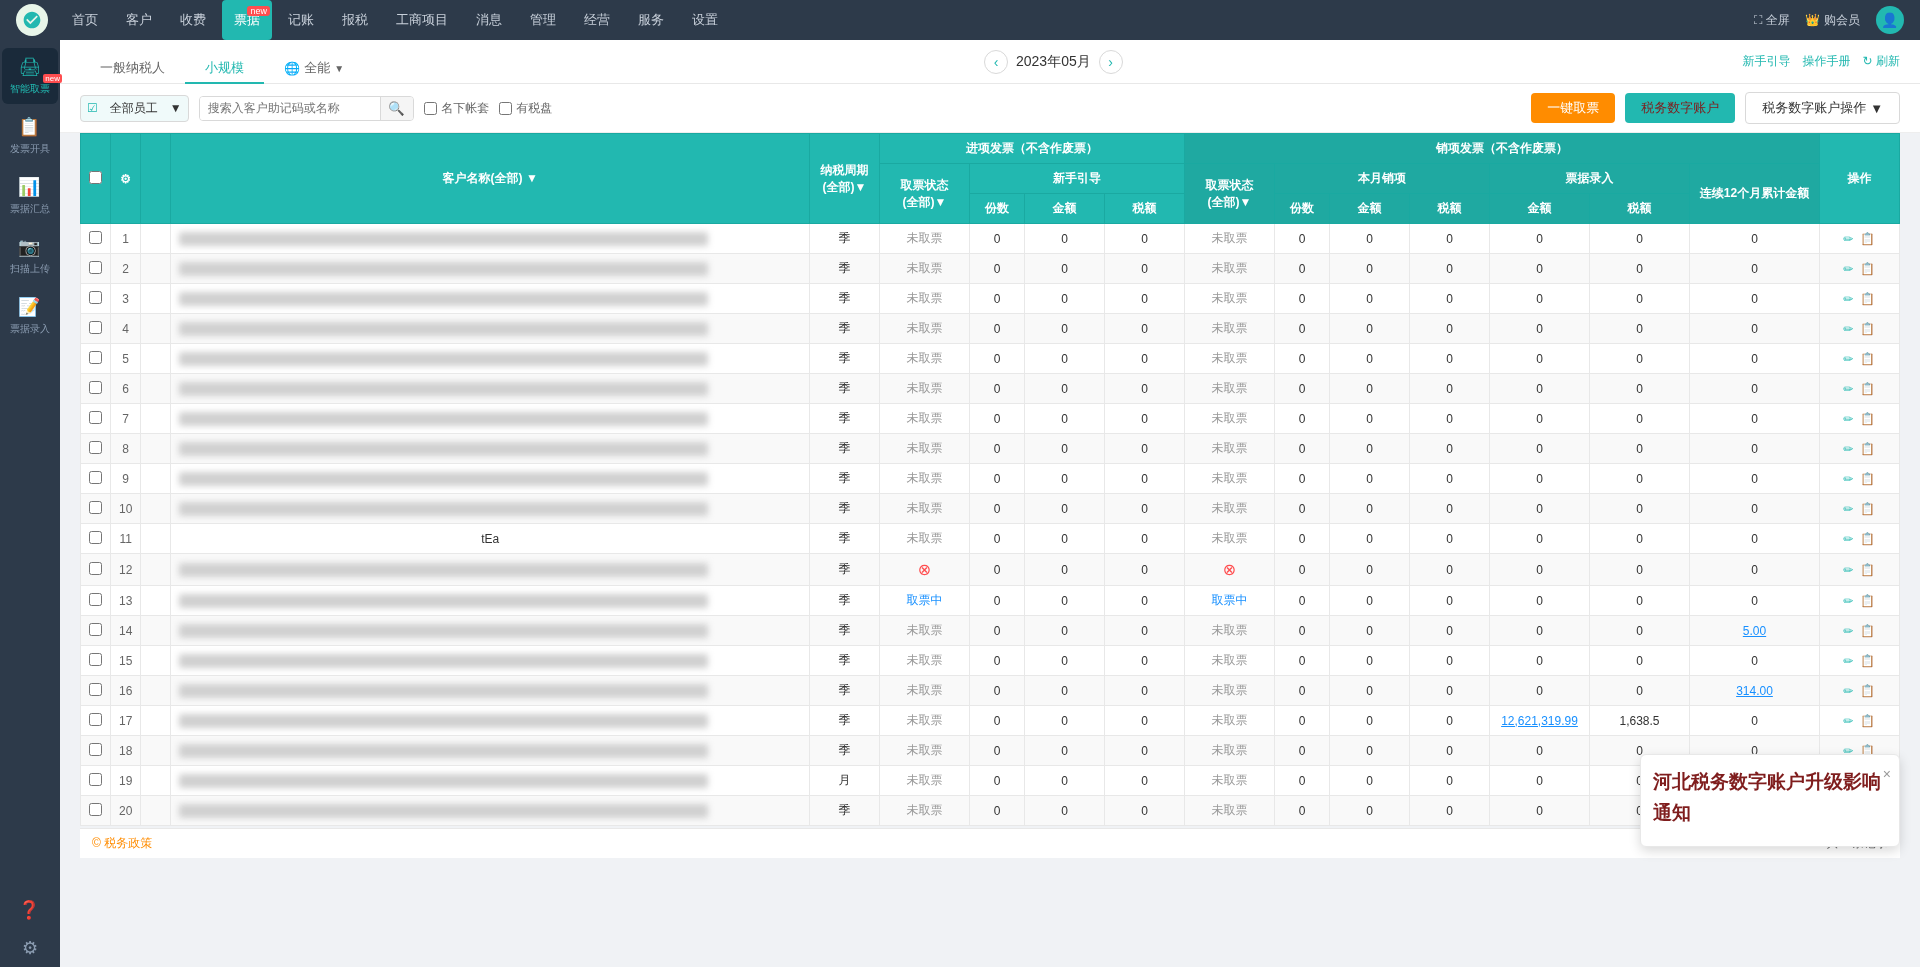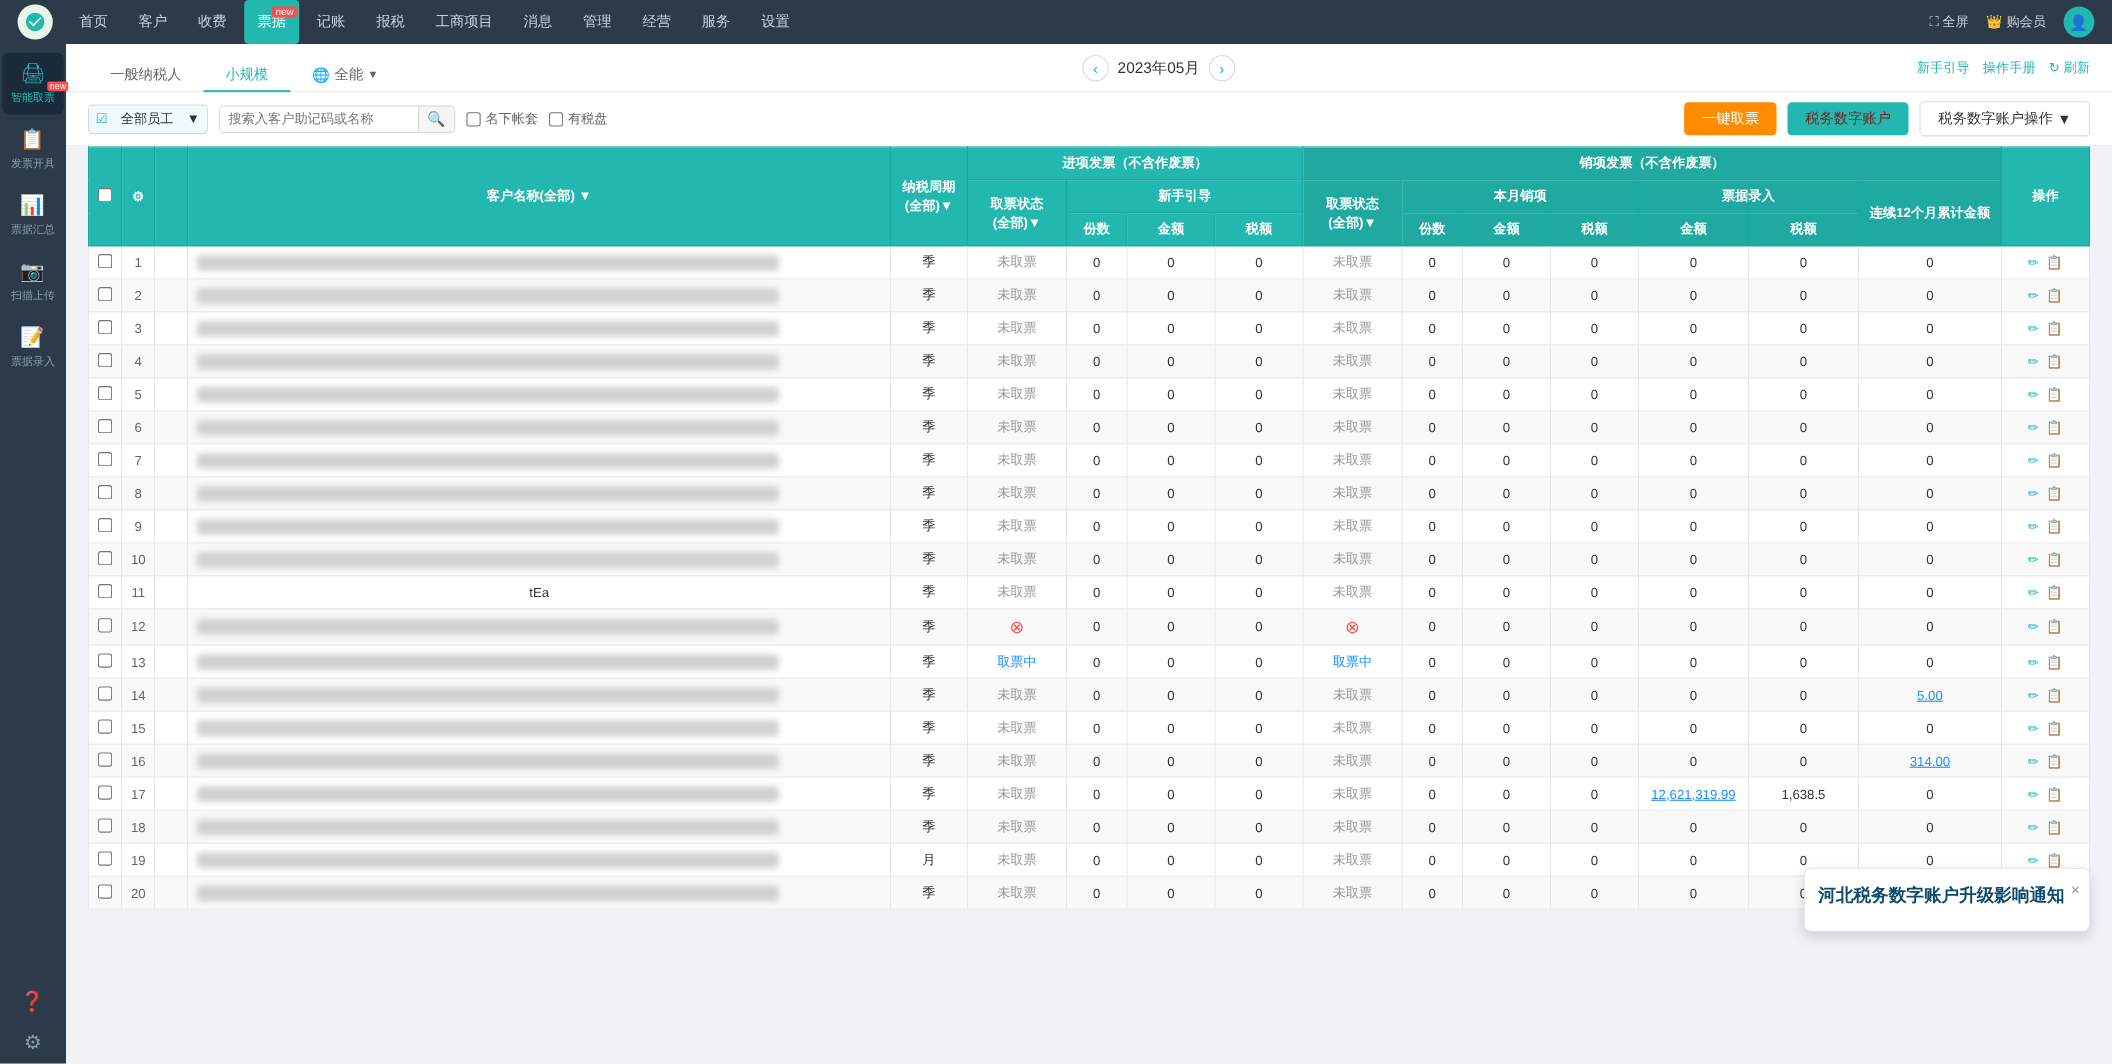--- a/index.html
+++ b/index.html
@@ -42,21 +42,21 @@
     
     .table-container { flex: 1; overflow: auto; padding: 0 20px 10px; background: #f0f2f5; }
     .data-table { width: 100%; border-collapse: collapse; background: #fff; }
     .th { background: #22b8b0; color: #fff; text-align: center; padding: 6px 4px; font-size: 12px; white-space: nowrap; }
     .data-table th { border: 1px solid #1aa9a1; }
     .data-table td { border: 1px solid #e8e8e8; padding: 6px 8px; text-align: center; font-size: 12px; }
 
     
     .notification-popup { position: fixed; right: 20px; bottom: 120px; width: 260px; background: #fff; border: 1px solid #e8e8e8; border-radius: 6px; padding: 12px; box-shadow: 0 4px 12px rgba(0,0,0,0.15); font-size: 11px; color: #333; line-height: 1.6; }
     .notification-popup .close-btn { position: absolute; top: 8px; right: 8px; cursor: pointer; color: #999; font-size: 14px; }
-    .notification-popup .title { font-size: 16px; font-weight: bold; color: #0c4a6e; margin-bottom: 6px; }
+    .notification-popup .title { font-size: 19px; font-weight: bold; color: #7f1d1d; margin-bottom: 6px; }
     .footer-text { font-size: 12px; color: #666; }
     .tax-policy { color: #ff8c00; font-size: 12px; cursor: pointer; }
 
     
     .sidebar-bottom { margin-top: auto; }
     .inline-search { display: flex; border: 1px solid #d9d9d9; border-radius: 4px; overflow: hidden; }
     .inline-search input { border: none; outline: none; padding: 4px 8px; font-size: 12px; width: 160px; }
     .inline-search button { background: #f5f5f5; border: none; border-left: 1px solid #d9d9d9; padding: 4px 8px; cursor: pointer; }
 
     .staff-select-wrap { display: flex; align-items: center; border: 1px solid #d9d9d9; border-radius: 4px; overflow: hidden; background: #f0fafa; }
@@ -664,20 +664,24 @@
     <td><span>0</span></td>
     <td><span style="color:#333">0</span></td>
     <td>
       <span style="color:#22b8b0;cursor:pointer;margin-right:4px">✏</span>
       <span style="color:#22b8b0;cursor:pointer">📋</span>
     </td>
   </tr>
           </tbody>
       </table>
 
+      <div style="background:#fff;padding:6px 12px;display:flex;align-items:center;justify-content:space-between;border-top:1px solid #e8e8e8;margin-top:2px;">
+        <span class="tax-policy">© 税务政策</span>
+        <span class="footer-text">共93条记录</span>
+      </div>
     </div>
 
   </div>
 </div>
 
 <div class="notification-popup">
   <div class="title">河北税务数字账户升级影响通知</div>
   <span class="close-btn">×</span>
 </div>
 

